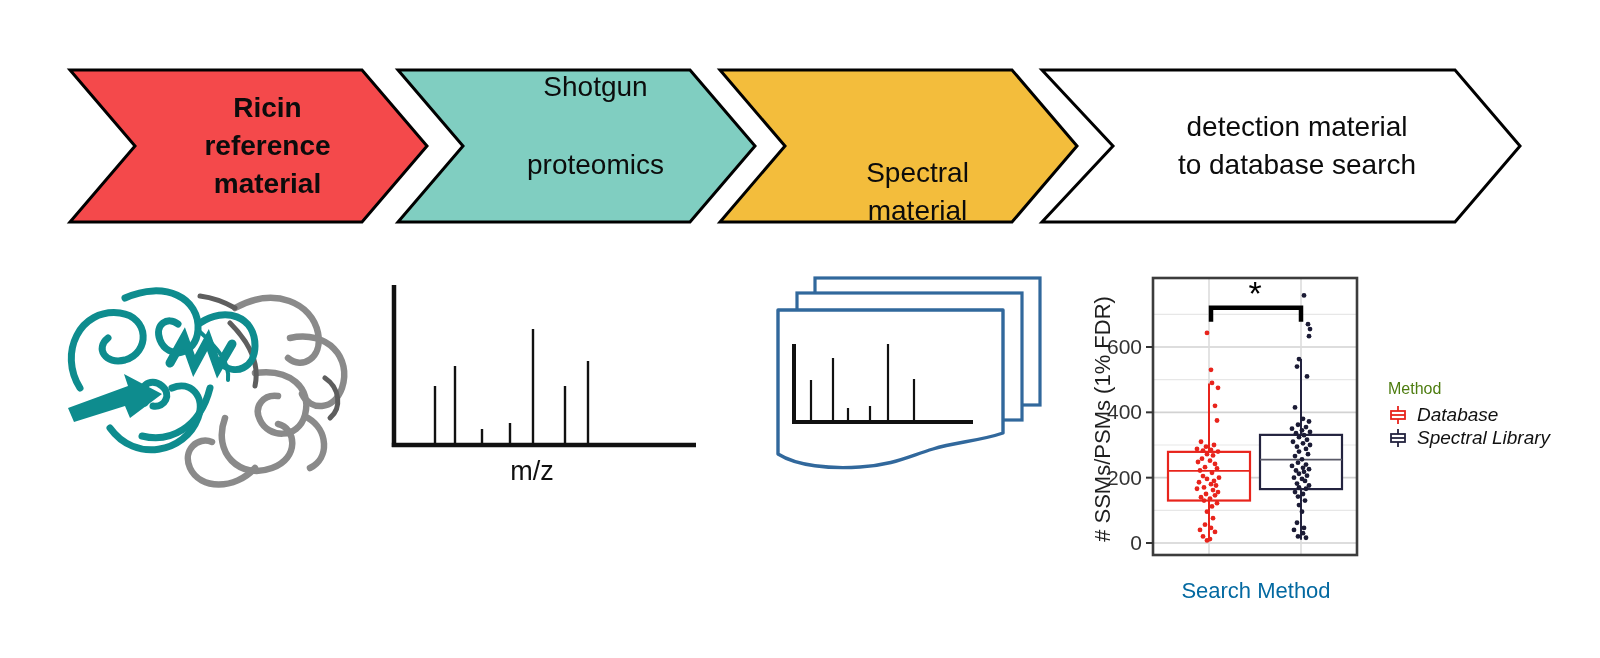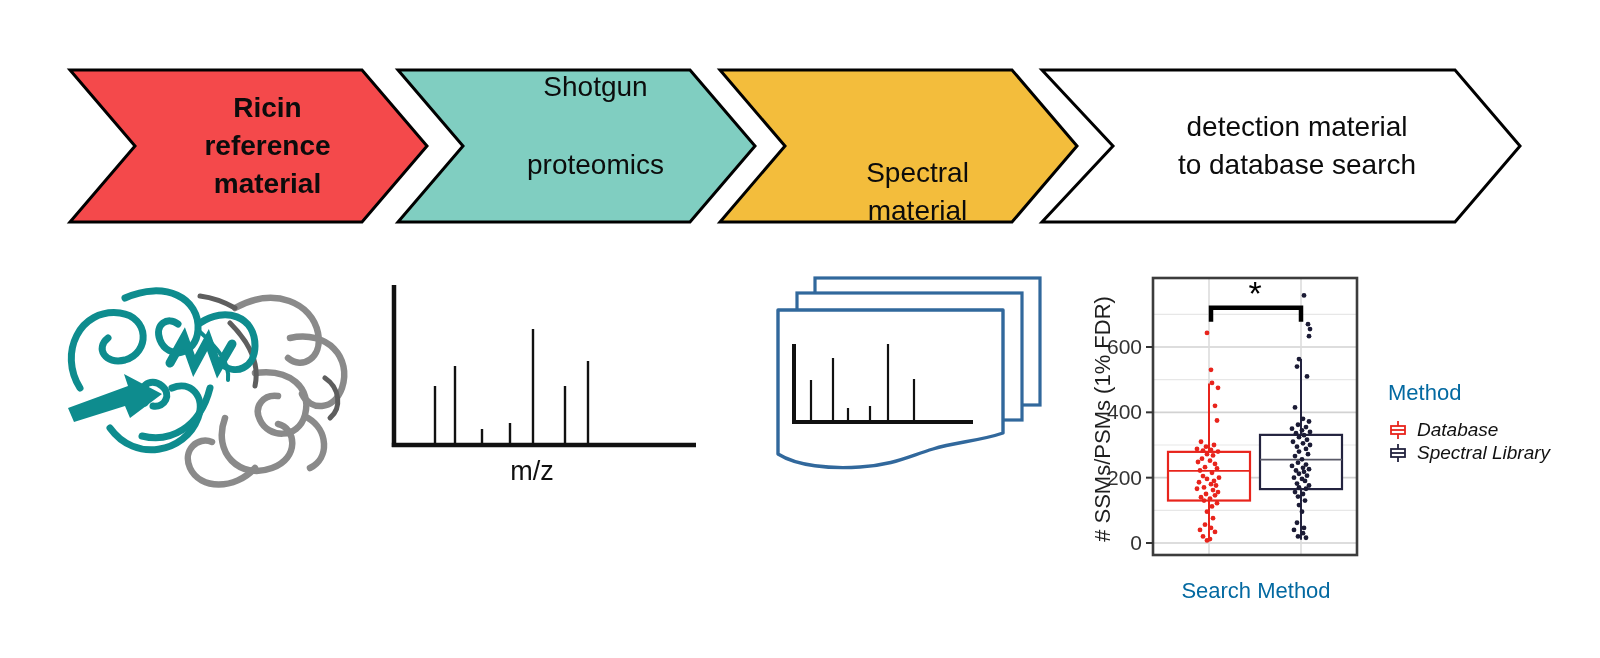--- a/index.html
+++ b/index.html
@@ -10,21 +10,21 @@
   .chevron .txt{position:absolute;left:0;top:0;height:100%;width:100%;display:flex;
                 flex-direction:column;align-items:center;justify-content:center;
                 text-align:center;font-size:28px;line-height:38px;color:#0c0c0c;}
   .chevron .txt span{display:block;}
   .abs{position:absolute;}
   .yaxis-title{position:absolute;left:1103px;top:419px;transform:translate(-50%,-50%) rotate(-90deg);
                white-space:nowrap;font-size:22px;color:#1f1f1f;}
   .xaxis-title{position:absolute;left:1150px;top:578px;width:212px;text-align:center;
                font-size:22px;color:#0369a1;}
   .legend{position:absolute;left:1388px;top:380px;}
-  .legend-title{font-size:22px;color:#0369a1;margin-bottom:12px;}
+  .legend-title{font-size:16px;color:#4d7c0f;margin-bottom:5px;}
   .legend-item{display:flex;align-items:center;gap:9px;font-size:19px;color:#111;height:23px;font-style:italic;}
   .legend-item svg{flex:0 0 auto;}
 </style>
 </head>
 <body>
 
 <div class="stage">
 
   <div class="chevron" style="left:70px;width:357px;">
     <svg width="357" height="152" viewBox="0 0 357 152">

